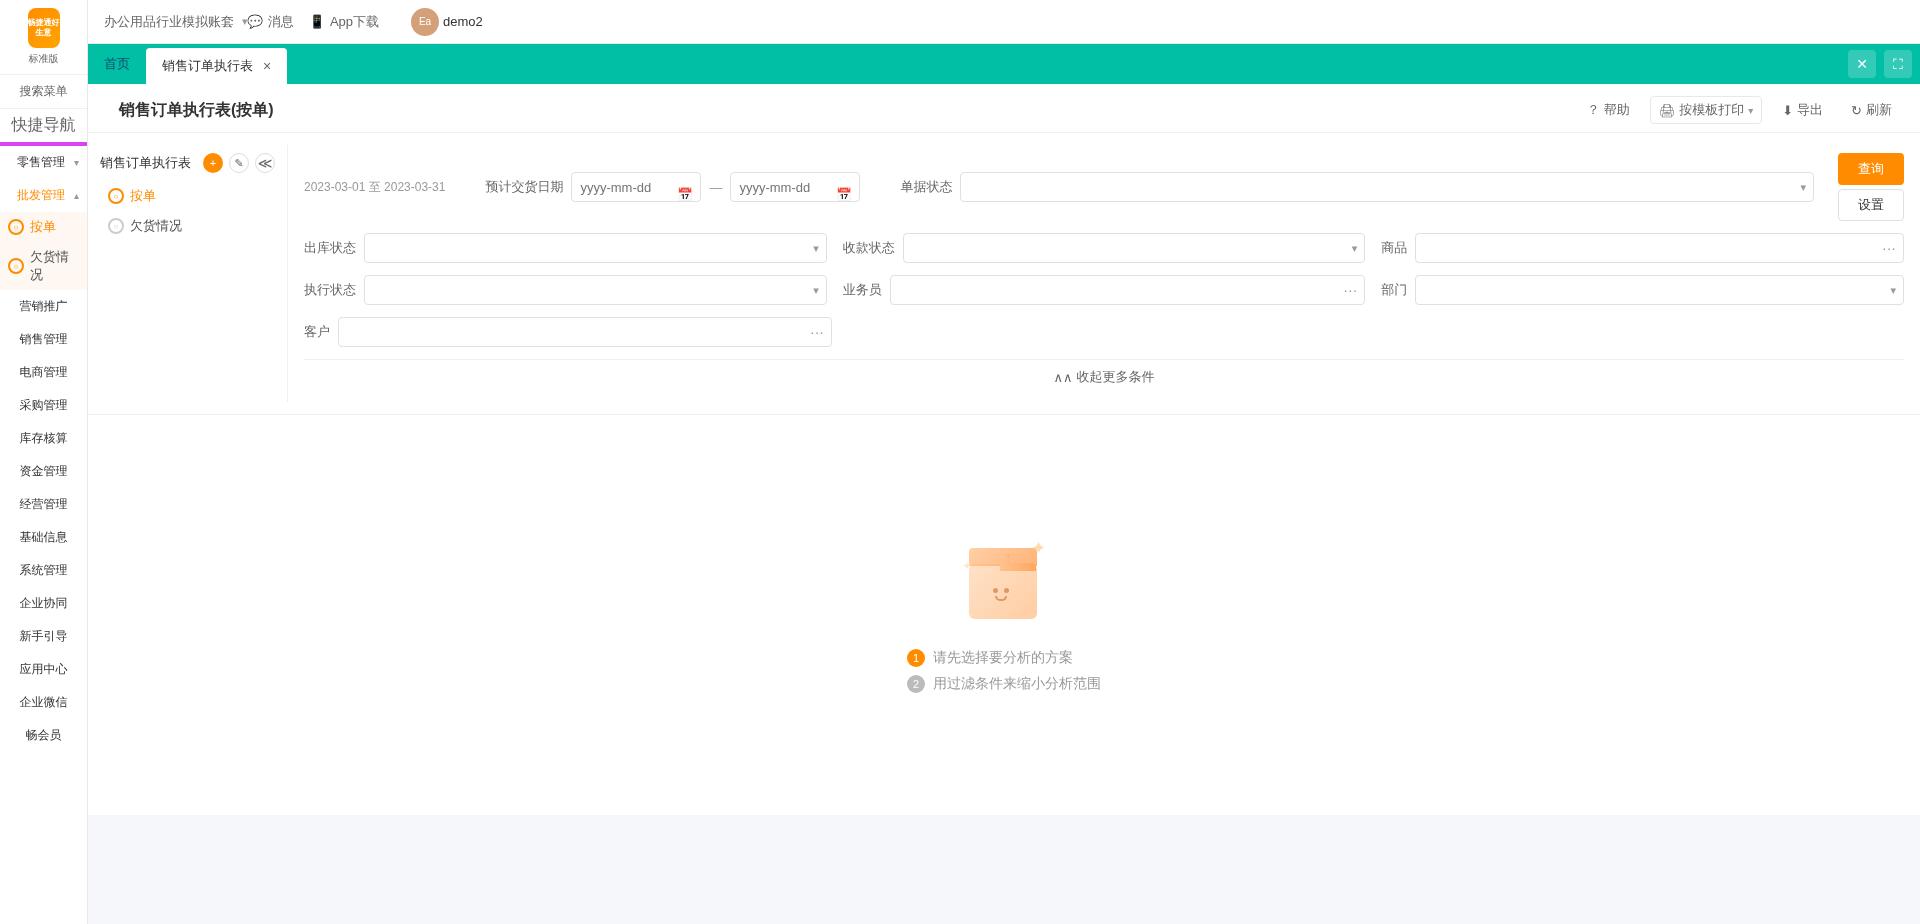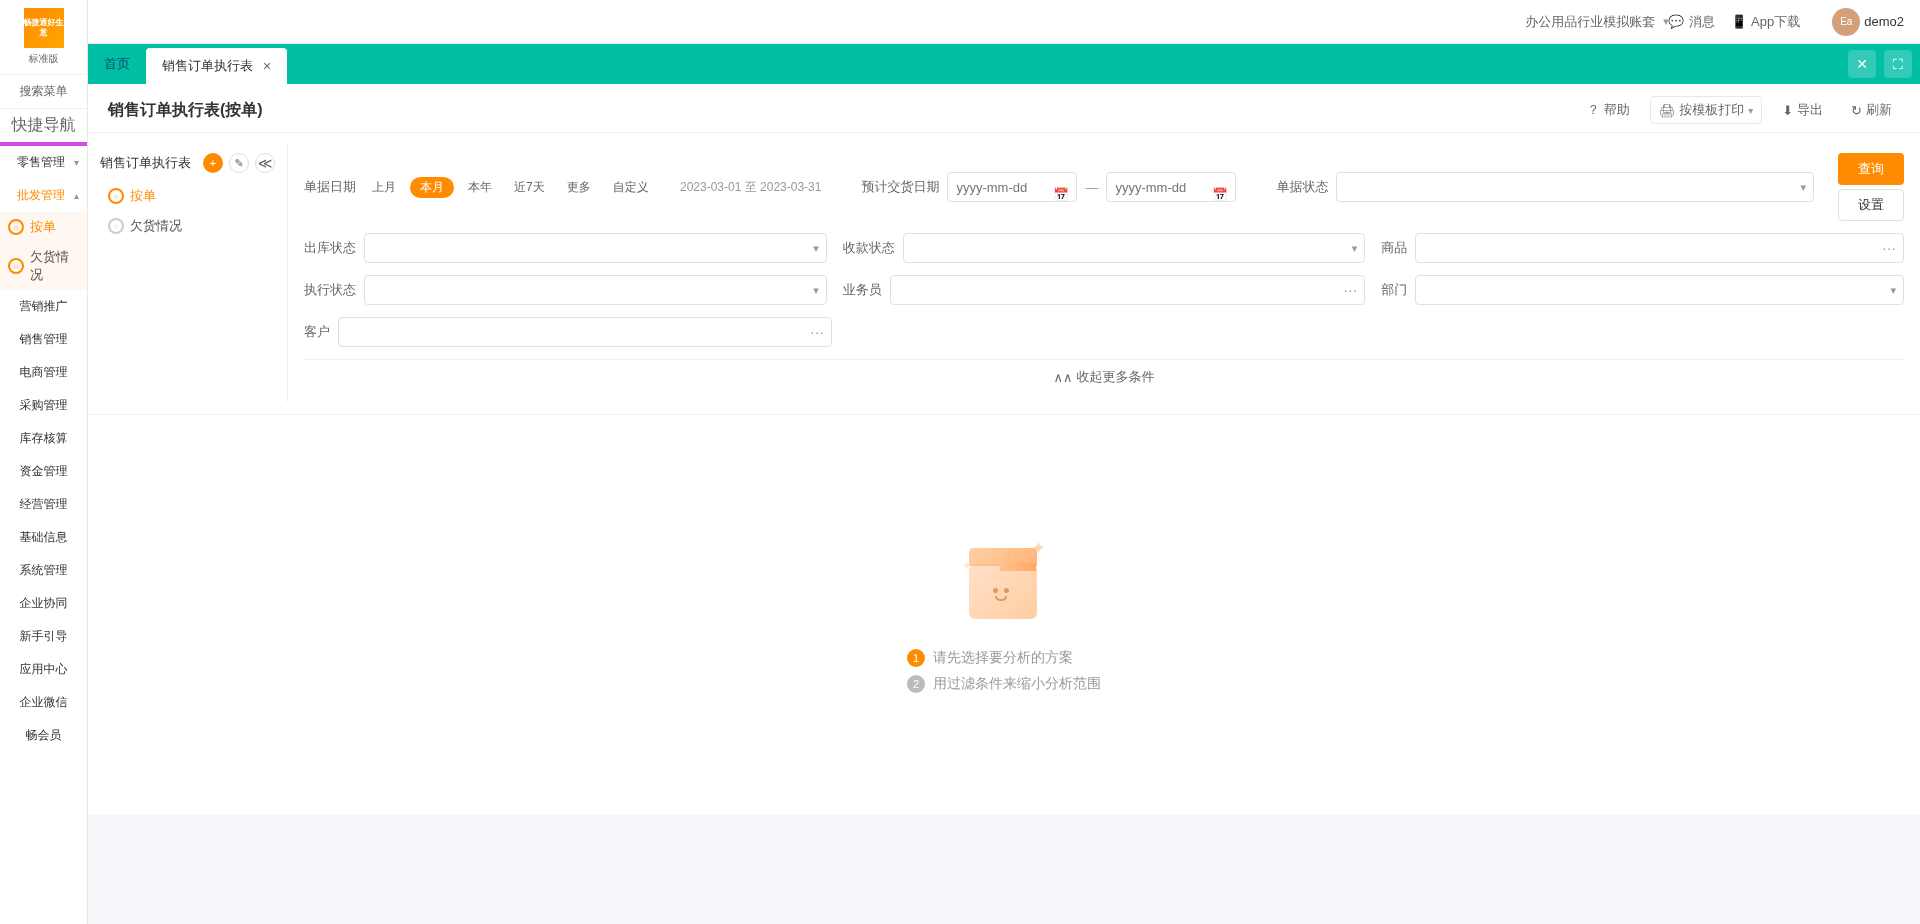--- a/index.html
+++ b/index.html
@@ -1,40 +1,40 @@
 <!DOCTYPE html>
 <html><head>
   <meta charset="utf-8">
   <style>
     * { box-sizing: border-box; margin: 0; padding: 0; }
     body { font-family: 'Microsoft YaHei', Arial, sans-serif; font-size: 13px; background: #f5f5f5; color: #333; display: flex; height: 924px; overflow: hidden; }
 
     
     .sidebar { width: 88px; background: #fff; display: flex; flex-direction: column; border-right: 1px solid #e8e8e8; flex-shrink: 0; }
     .sidebar-logo { padding: 8px 6px; display: flex; flex-direction: column; align-items: center; background: #fff; border-bottom: 1px solid #f0f0f0; }
-    .sidebar-logo-icon { width: 40px; height: 40px; background: linear-gradient(135deg, #ff8c00, #ffa500); border-radius: 0; display: flex; align-items: center; justify-content: center; color: white; font-size: 10px; font-weight: bold; text-align: center; line-height: 1.2; }
+    .sidebar-logo-icon { width: 32px; height: 40px; background: linear-gradient(135deg, #ff8c00, #ffa500); border-radius: 8px; display: flex; align-items: center; justify-content: center; color: white; font-size: 10px; font-weight: bold; text-align: center; line-height: 1.2; }
     .sidebar-logo-text { font-size: 10px; color: #666; margin-top: 4px; text-align: center; }
 
     .sidebar-search { padding: 8px 6px; text-align: center; cursor: pointer; color: #666; font-size: 12px; border-bottom: 1px solid #f0f0f0; }
 
     .sidebar-nav { padding: 6px 4px; text-align: center; cursor: pointer; color: #666; font-size: 16px; border-bottom: 4px solid #d946ef; }
 
     .sidebar-item { padding: 8px 4px; text-align: center; cursor: pointer; color: #333; font-size: 12px; position: relative; }
     .sidebar-item.active { color: #ff8c00; }
     .sidebar-item.has-sub { display: flex; align-items: center; justify-content: space-between; padding: 8px 8px; }
     .sidebar-item.has-sub .label { flex: 1; text-align: center; }
     .sidebar-arrow { font-size: 10px; color: #999; }
 
     .sidebar-sub { background: #fff8f2; }
 
     
     .main { flex: 1; display: flex; flex-direction: column; overflow: hidden; }
 
     
-    .top-header { height: 44px; background: #fff; border-bottom: 1px solid #e8e8e8; display: flex; align-items: center; justify-content: flex-end; padding: 0 16px; flex-shrink: 0; }
+    .top-header { height: 44px; background: #fff; border-bottom: 1px solid #e8e8e8; display: flex; align-items: center; justify-content: flex-start; padding: 0 16px; flex-shrink: 0; }
     .top-header-left { display: flex; align-items: center; gap: 8px; color: #666; font-size: 13px; }
     .top-header-left span { cursor: pointer; }
     .dropdown-arrow { color: #999; font-size: 11px; }
     .top-header-right { display: flex; align-items: center; gap: 16px; color: #666; font-size: 13px; }
     .header-action { display: flex; align-items: center; gap: 4px; cursor: pointer; }
     .avatar { width: 28px; height: 28px; border-radius: 50%; background: #d4a07a; overflow: hidden; display: flex; align-items: center; justify-content: center; font-size: 11px; color: white; margin-left: 16px; }
     .user-name { cursor: pointer; color: #333; }
 
     
     .tab-bar { height: 40px; background: #00bfa5; display: flex; align-items: center; padding: 0 0; flex-shrink: 0; }
@@ -44,21 +44,21 @@
     .tab-close { font-size: 14px; color: #666; margin-left: 4px; }
     .tab-bar-right { margin-left: auto; display: flex; align-items: center; padding-right: 8px; gap: 8px; }
     .tab-bar-btn { width: 28px; height: 28px; background: rgba(255,255,255,0.2); border-radius: 4px; display: flex; align-items: center; justify-content: center; cursor: pointer; color: white; font-size: 14px; }
 
     
     .page-content { flex: 1; overflow-y: auto; background: #f5f7fa; padding: 0; }
     .page-inner { background: white; margin: 0; }
 
     
     .page-title-bar { display: flex; align-items: center; justify-content: space-between; padding: 12px 20px 8px; background: white; border-bottom: 1px solid #f0f0f0; }
-    .page-title { font-size: 16px; font-weight: bold; color: #333; }
+    .page-title { font-size: 16px; font-weight: bold; color: #333; margin-left: 11px; }
     .page-actions { display: flex; align-items: center; gap: 12px; }
     .page-action-btn { display: flex; align-items: center; gap: 4px; color: #666; font-size: 13px; cursor: pointer; padding: 4px 8px; border-radius: 4px; }
     .page-action-btn.has-arrow { border: 1px solid #e8e8e8; }
 
     
     .filter-section { display: flex; background: white; padding: 12px 0; border-bottom: 1px solid #f0f0f0; }
     .filter-left { width: 200px; padding: 8px 12px; border-right: 1px solid #f0f0f0; flex-shrink: 0; }
     .filter-left-title { font-size: 13px; color: #333; margin-bottom: 8px; display: flex; align-items: center; justify-content: space-between; }
     .filter-left-title .icons { display: flex; gap: 6px; }
     .filter-icon { width: 20px; height: 20px; border-radius: 50%; background: #ff8c00; color: white; display: flex; align-items: center; justify-content: center; font-size: 11px; cursor: pointer; }
@@ -290,31 +290,20 @@
           </div>
           <div class="filter-sub-item">
             <span class="filter-sub-icon" style="border-color:#ccc; color:#ccc;">○</span>
             <span>欠货情况</span>
           </div>
         </div>
 
         <div class="filter-right-main" style="padding: 8px 16px;">
 
           <div class="filter-row">
-            <div class="filter-group" style="min-width:360px;">
-              <span class="filter-label">单据日期</span>
-              <div class="date-filter">
-                <span class="date-tab">上月</span>
-                <span class="date-tab active">本月</span>
-                <span class="date-tab">本年</span>
-                <span class="date-tab">近7天</span>
-                <span class="date-tab">更多</span>
-                <span class="date-tab">自定义</span>
-              </div>
-            </div>
             <div class="filter-group">
               <span class="date-range-text">2023-03-01 至 2023-03-31</span>
             </div>
 
             <div class="filter-group" style="margin-left: 24px;">
               <span class="filter-label">预计交货日期</span>
               <div class="date-input-wrap">
                 <input type="text" class="date-input" placeholder="yyyy-mm-dd" style="">
                 <span class="cal-icon">📅</span>
               </div>

